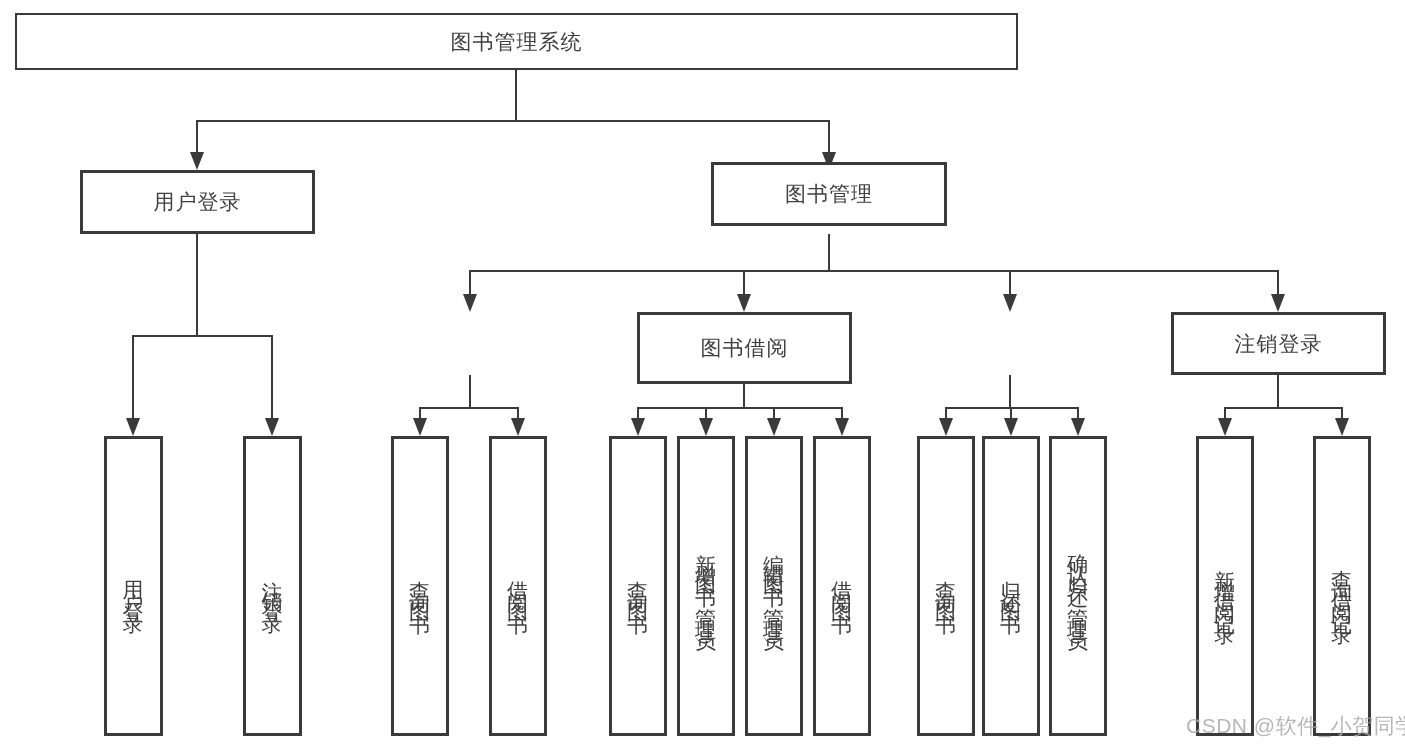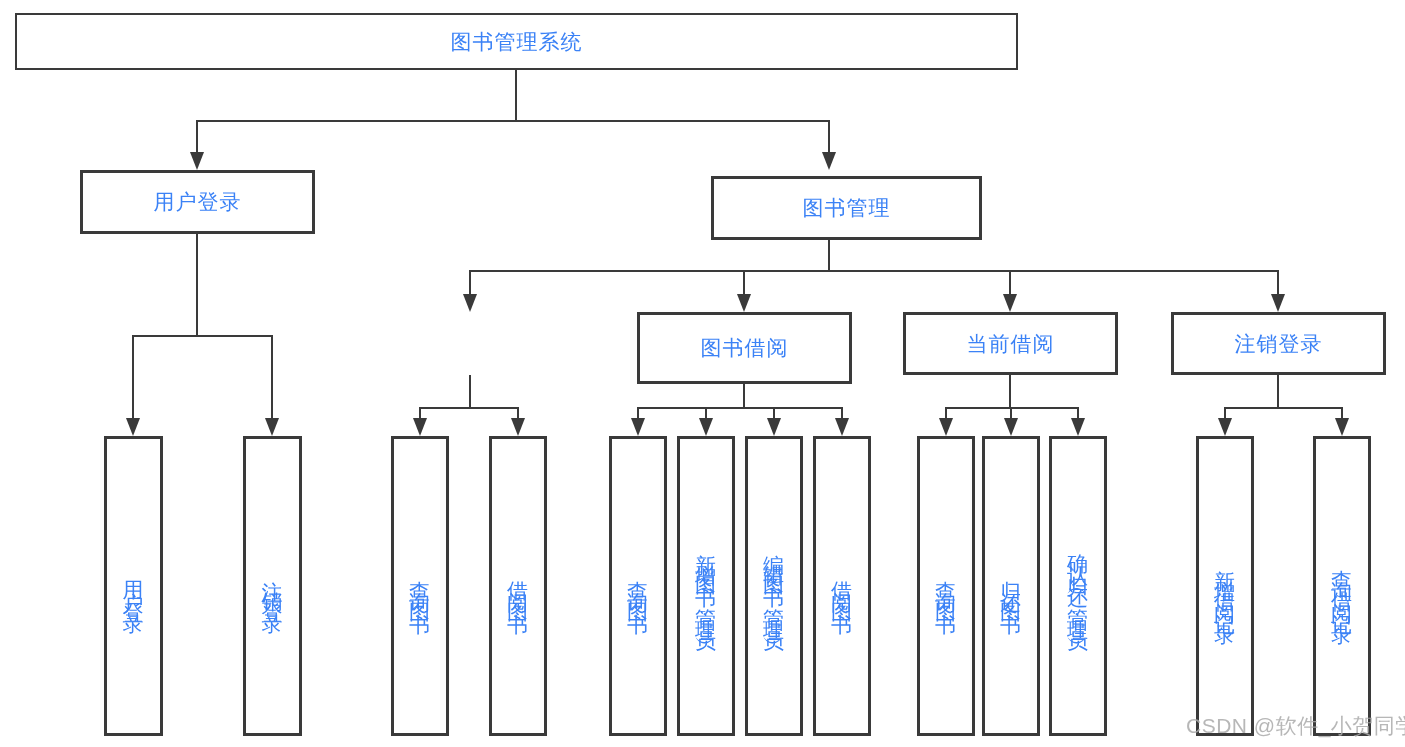--- a/index.html
+++ b/index.html
@@ -13,21 +13,21 @@
   }
   .node{
     position:absolute;
     box-sizing:border-box;
     border:3px solid #3a3a3a;
     background:#ffffff;
     display:flex;
     align-items:center;
     justify-content:center;
     font-size:21px;
-    color:#3b82f6;
+    color:#404040;
     z-index:2;
   }
   .node.root{border-width:2px;}
   .hlabel{white-space:nowrap;letter-spacing:1px;}
   .leaf .vtext{
     writing-mode:vertical-rl;
     text-orientation:mixed;
     letter-spacing:11px;
     font-size:21px;
     line-height:1.1;
@@ -56,29 +56,26 @@
 
 <div class="canvas">
 
   <div class="node root" style="left:15px;top:13px;width:1003px;height:57px">
     <span class="hlabel">图书管理系统</span>
   </div>
 
   <div class="node" style="left:80px;top:170px;width:235px;height:64px">
     <span class="hlabel">用户登录</span>
   </div>
-  <div class="node" style="left:711px;top:176px;width:271px;height:64px">
+  <div class="node" style="left:711px;top:162px;width:236px;height:64px">
     <span class="hlabel">图书管理</span>
   </div>
 
   <div class="node" style="left:637px;top:312px;width:215px;height:72px">
     <span class="hlabel">图书借阅</span>
-  </div>
-  <div class="node" style="left:903px;top:312px;width:215px;height:63px">
-    <span class="hlabel">当前借阅</span>
   </div>
   <div class="node" style="left:1171px;top:312px;width:215px;height:63px">
     <span class="hlabel">注销登录</span>
   </div>
 
   <div class="node leaf" style="left:104px;top:436px;width:59px;height:300px">
     <span class="vtext">用户登录</span>
   </div>
   <div class="node leaf" style="left:243px;top:436px;width:59px;height:300px">
     <span class="vtext">注销登录</span>

